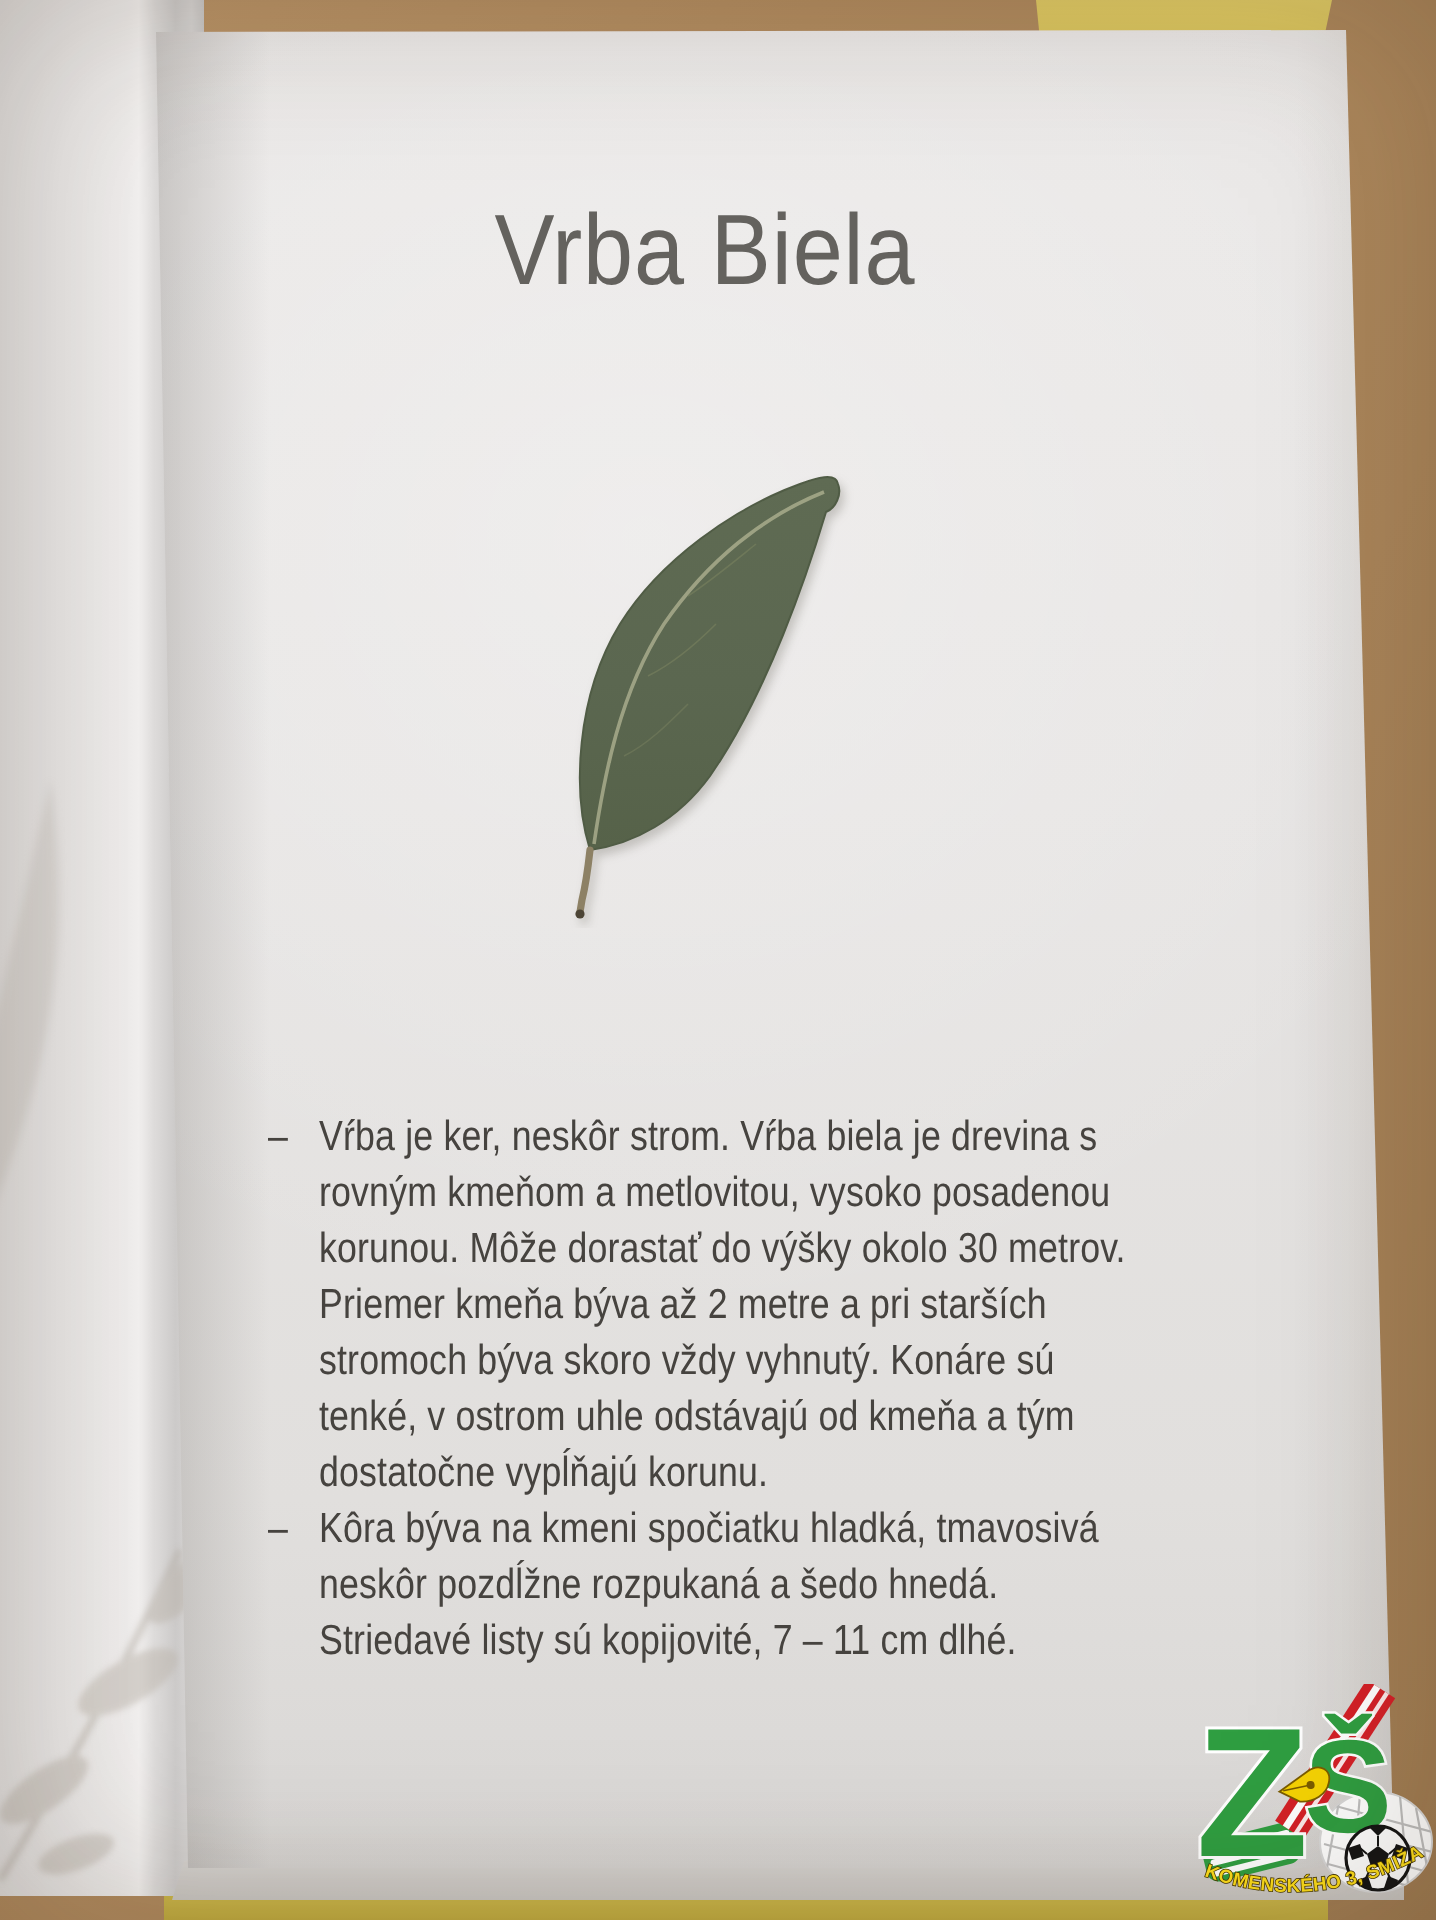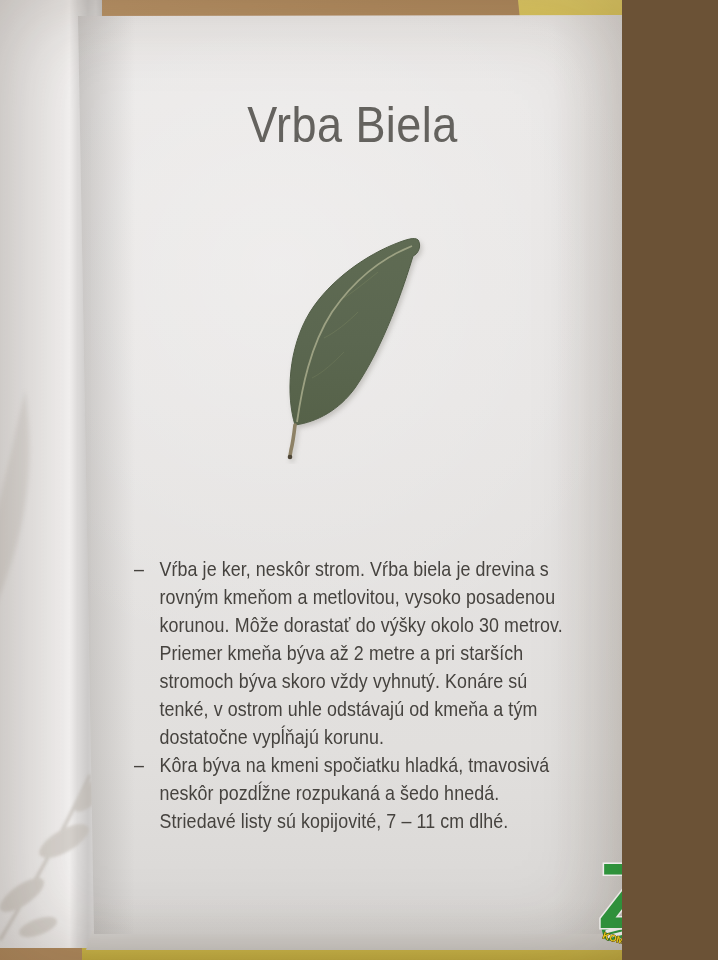--- a/index.html
+++ b/index.html
@@ -1,17 +1,17 @@
 <!DOCTYPE html>
 <html><head>
 <meta charset="utf-8">
 <style>
   html,body{margin:0;padding:0;background:#6b5236;}
   .photo{
-    position:relative;width:622px;height:960px;overflow:hidden;
+    position:relative;width:718px;height:960px;overflow:hidden;
     font-family:"Liberation Sans",sans-serif;
     background:linear-gradient(115deg,#bb9569 0%,#b28c60 35%,#aa855a 70%,#a07c52 100%);
   }
   
   .folder-top{
     position:absolute;left:518px;top:0;width:148px;height:46px;
     background:linear-gradient(180deg,#e0cb66,#d2bd52);
     clip-path:polygon(0 0,100% 0,94% 92%,2% 64%);
   }
   .folder-bottom{

